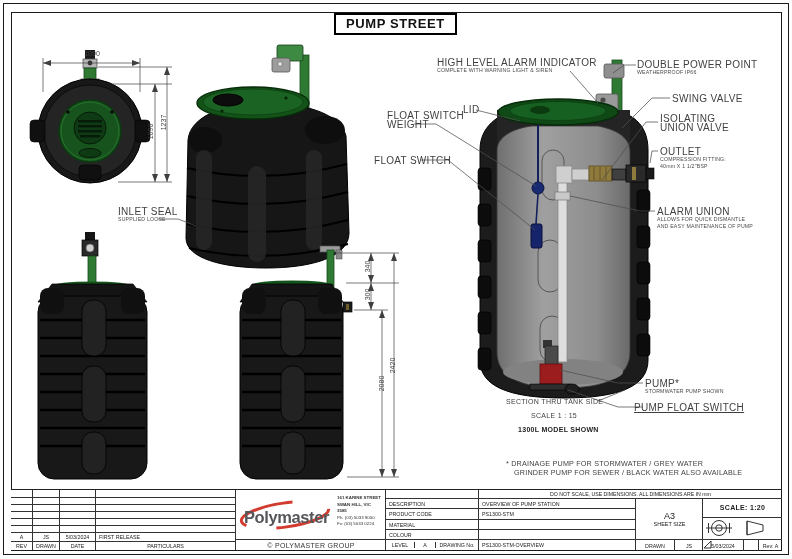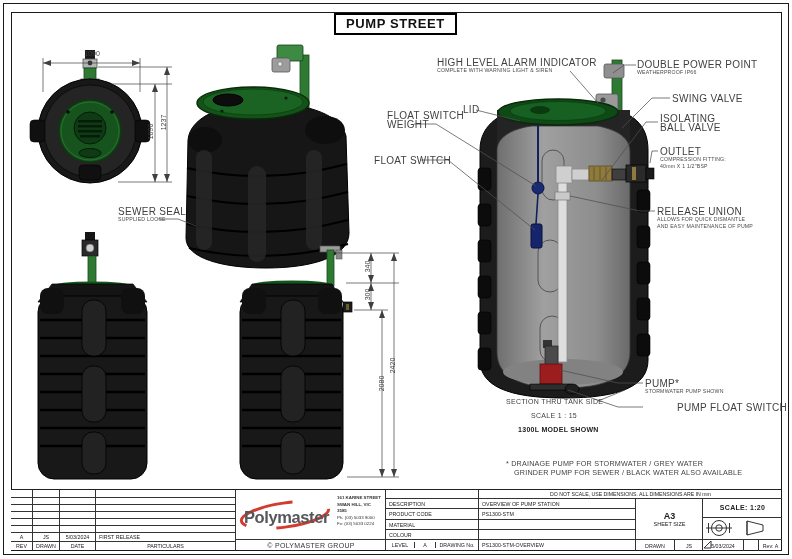--- a/index.html
+++ b/index.html
@@ -32,21 +32,21 @@
   .copyright{position:absolute;left:0;top:49px;width:150px;height:11px;border-top:1px solid #333;
              display:flex;align-items:center;justify-content:center;font-size:7px;color:#333;letter-spacing:.3px;}
   .desc-labels{left:374px;top:0;width:93px;height:60px;border-left:1px solid #333;}
   .desc-values{left:467px;top:0;width:157px;height:60px;border-left:1px solid #333;}
   .dns{position:absolute;left:467px;top:0;width:303px;height:8px;border-bottom:1px solid #333;border-left:1px solid #333;
        display:flex;align-items:center;justify-content:center;font-size:5.2px;color:#222;}
   .trow{position:absolute;left:0;width:100%;box-sizing:border-box;border-top:1px solid #333;
         display:flex;align-items:center;padding-left:3px;overflow:hidden;}
   .a3-cell{left:624px;top:8px;width:67px;height:52px;border-left:1px solid #333;}
   .a3-main{position:absolute;left:0;top:0;width:67px;height:41px;display:flex;flex-direction:column;align-items:center;justify-content:center;}
-  .a3-big{font-size:9px;font-weight:bold;color:#222;}
+  .a3-big{font-size:9px;font-weight:normal;color:#222;}
   .a3-small{font-size:5.5px;color:#222;}
   .drawn-row{position:absolute;left:0;top:41px;width:67px;height:11px;border-top:1px solid #333;display:flex;}
   .drawn-row>span{display:flex;align-items:center;justify-content:center;box-sizing:border-box;}
   .scale-cell{left:691px;top:8px;width:79px;height:52px;border-left:1px solid #333;}
   .scale-top{position:absolute;left:0;top:0;width:79px;height:19px;display:flex;align-items:center;justify-content:center;
              font-size:7px;font-weight:bold;color:#222;letter-spacing:.3px;}
   .proj-box{position:absolute;left:0;top:19px;width:79px;height:22px;border-top:1px solid #333;display:flex;align-items:center;justify-content:center;}
   .date-row{position:absolute;left:0;top:41px;width:79px;height:11px;border-top:1px solid #333;display:flex;}
   .date-row>span{display:flex;align-items:center;justify-content:center;box-sizing:border-box;}
 </style>
@@ -278,43 +278,43 @@
 
   <div class="lbl" style="left:437px;top:57px;">HIGH LEVEL ALARM INDICATOR</div>
   <div class="sub" style="left:437px;top:67px;">COMPLETE WITH WARNING LIGHT &amp; SIREN</div>
 
   <div class="lbl" style="left:637px;top:59px;">DOUBLE POWER POINT</div>
   <div class="sub" style="left:637px;top:69px;">WEATHERPROOF IP66</div>
 
   <div class="lbl" style="left:672px;top:93px;">SWING VALVE</div>
 
   <div class="lbl" style="left:660px;top:113px;">ISOLATING</div>
-  <div class="lbl" style="left:660px;top:122px;">BALL VALVE</div>
+  <div class="lbl" style="left:660px;top:122px;">UNION VALVE</div>
 
   <div class="lbl" style="left:463px;top:104px;">LID</div>
 
   <div class="lbl" style="left:660px;top:146px;">OUTLET</div>
   <div class="sub" style="left:660px;top:156px;">COMPRESSION FITTING:</div>
   <div class="sub" style="left:660px;top:163px;">40mm X 1 1/2"BSP</div>
 
   <div class="lbl" style="left:387px;top:110px;">FLOAT SWITCH</div>
   <div class="lbl" style="left:387px;top:119px;">WEIGHT</div>
 
   <div class="lbl" style="left:374px;top:155px;">FLOAT SWITCH</div>
 
-  <div class="lbl" style="left:657px;top:206px;">RELEASE UNION</div>
+  <div class="lbl" style="left:657px;top:206px;">ALARM UNION</div>
   <div class="sub" style="left:657px;top:216px;">ALLOWS FOR QUICK DISMANTLE</div>
   <div class="sub" style="left:657px;top:223px;">AND EASY MAINTENANCE OF PUMP</div>
 
   <div class="lbl" style="left:645px;top:378px;text-align:right;">PUMP*</div>
   <div class="sub" style="left:645px;top:388px;">STORMWATER PUMP SHOWN</div>
 
-  <div class="lbl" style="left:677px;top:402px;">PUMP FLOAT SWITCH</div>
-
-  <div class="lbl" style="left:118px;top:206px;">SEWER SEAL</div>
+  <div class="lbl" style="left:634px;top:402px;text-decoration:underline;">PUMP FLOAT SWITCH</div>
+
+  <div class="lbl" style="left:118px;top:206px;">INLET SEAL</div>
   <div class="sub" style="left:118px;top:216px;">SUPPLIED LOOSE</div>
 
   <div class="cap" style="left:506px;top:398px;">SECTION THRU TANK SIDE</div>
   <div class="cap" style="left:531px;top:412px;">SCALE  1 : 15</div>
   <div class="cap capb" style="left:518px;top:426px;">1300L MODEL SHOWN</div>
 
   <div class="note" style="left:506px;top:459px;">* DRAINAGE PUMP FOR STORMWATER / GREY WATER</div>
   <div class="note" style="left:514px;top:468px;">GRINDER PUMP FOR SEWER / BLACK WATER ALSO AVAILABLE</div>
 
   <div class="tblock">

